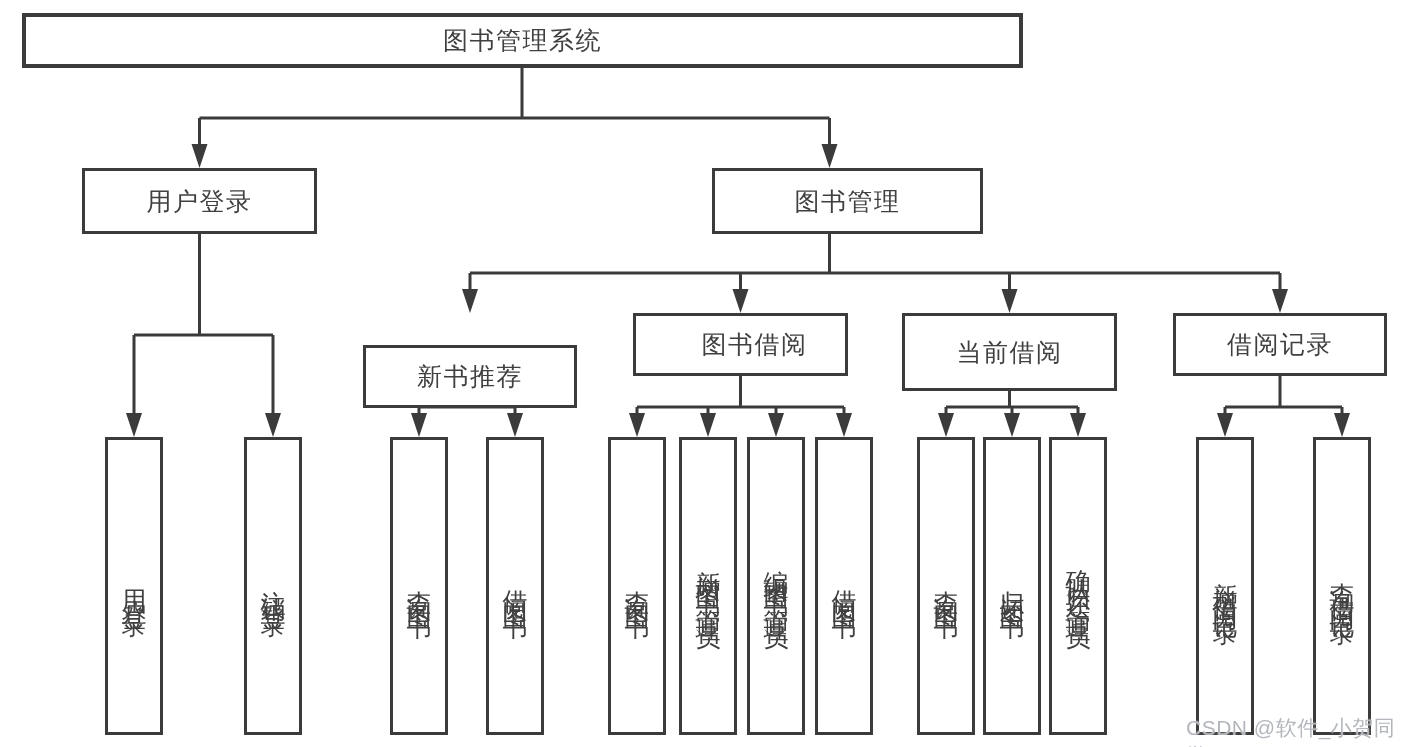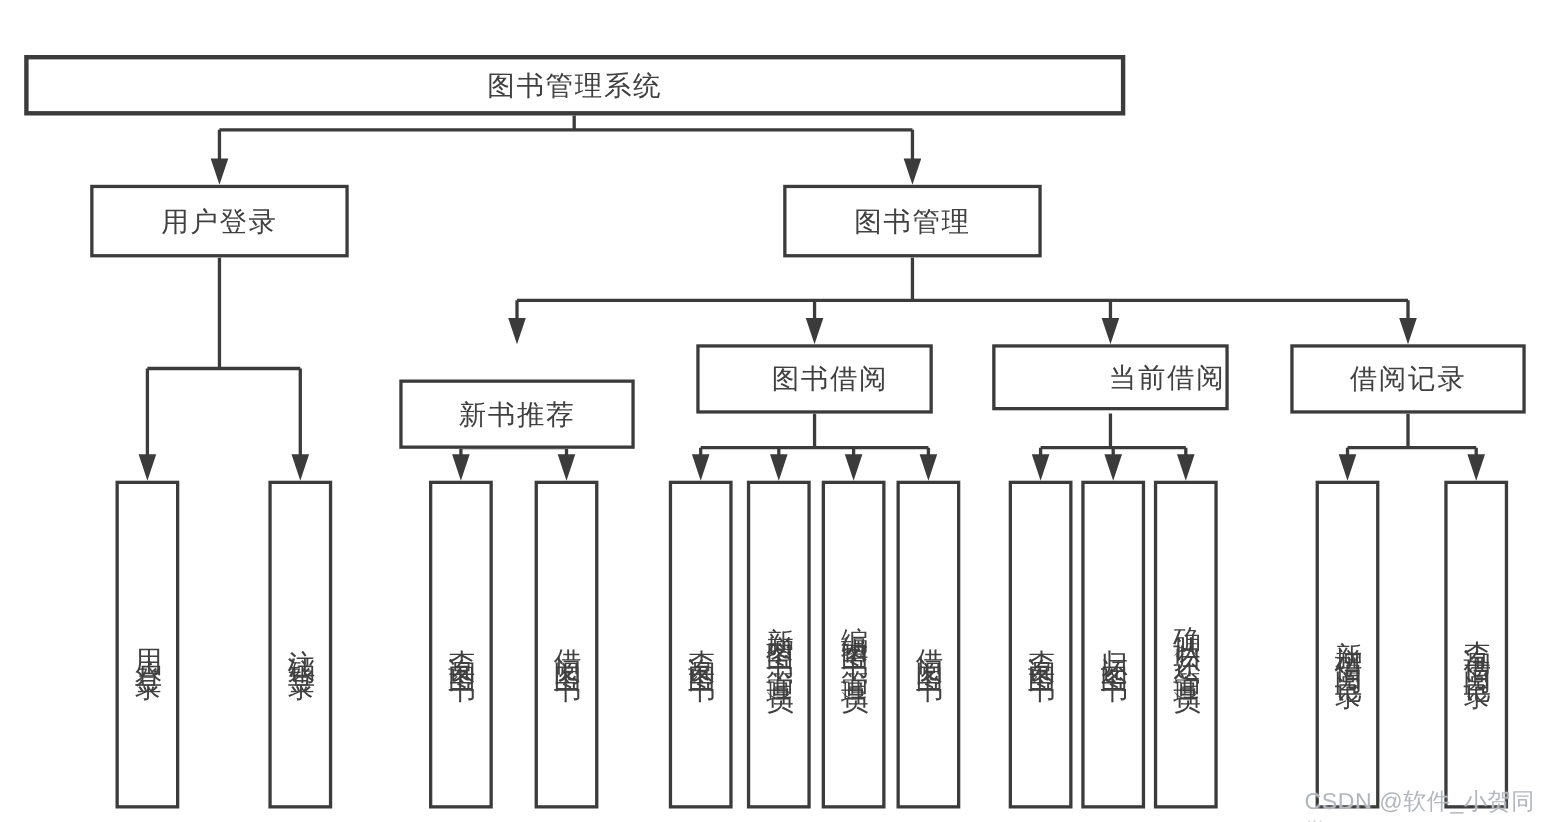--- a/index.html
+++ b/index.html
@@ -9,21 +9,21 @@
     font-family:"Liberation Sans","DejaVu Sans",sans-serif;
   }
   .connectors{position:absolute;left:0;top:0;width:1405px;height:747px;color:var(--color-line,#3b3b3b);}
   .node{
     position:absolute;box-sizing:border-box;background:#fff;
     border:3px solid var(--color-line,#3b3b3b);
     display:flex;align-items:center;justify-content:center;
     color:var(--color-text,#404040);
     font-size:25px;letter-spacing:1.5px;white-space:nowrap;
   }
-  .node.root{border-width:4px;margin-top:37px;}
+  .node.root{border-width:4px;}
   .node.leaf{letter-spacing:0;}
   .v-text{
     writing-mode:vertical-rl;text-orientation:mixed;
     line-height:1;letter-spacing:8px;font-size:25px;
   }
   .watermark{
     position:absolute;z-index:5;
     color:var(--color-watermark,#b3b7bd);
     font-size:21px;letter-spacing:.5px;
     text-shadow:0 0 2px rgba(255,255,255,.9);
@@ -53,31 +53,31 @@
       M1225 437 l-8 -24 h16 z  M1342 437 l-8 -24 h16 z"></path>
   </svg>
 
   <div class="node root" style="left:22px;top:13px;width:1001px;height:55px;">
     <span>图书管理系统</span>
   </div>
 
   <div class="node" style="left:82px;top:168px;width:235px;height:66px;">
     <span>用户登录</span>
   </div>
-  <div class="node" style="left:712px;top:168px;width:235px;height:66px;">
+  <div class="node" style="left:712px;top:168px;width:271px;height:66px;">
     <span>图书管理</span>
   </div>
 
   <div class="node" style="left:363px;top:313px;width:214px;height:63px;margin-top:32px;">
     <span>新书推荐</span>
   </div>
   <div class="node" style="left:633px;top:313px;width:215px;height:63px;padding-left:28px;">
     <span>图书借阅</span>
   </div>
-  <div class="node" style="left:902px;top:313px;width:215px;height:60px;justify-content:flex-end;">
+  <div class="node" style="left:902px;top:313px;width:215px;height:78px;">
     <span>当前借阅</span>
   </div>
   <div class="node" style="left:1173px;top:313px;width:214px;height:63px;">
     <span>借阅记录</span>
   </div>
 
   <div class="node leaf" style="left:105px;top:437px;width:58px;height:298px;">
     <span class="v-text">用户登录</span>
   </div>
   <div class="node leaf" style="left:244px;top:437px;width:58px;height:298px;">

